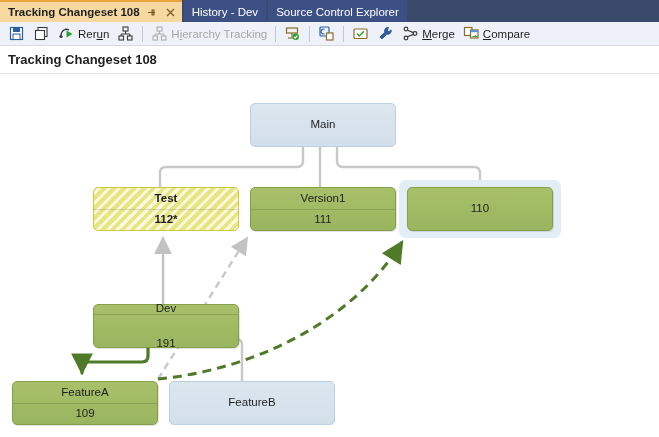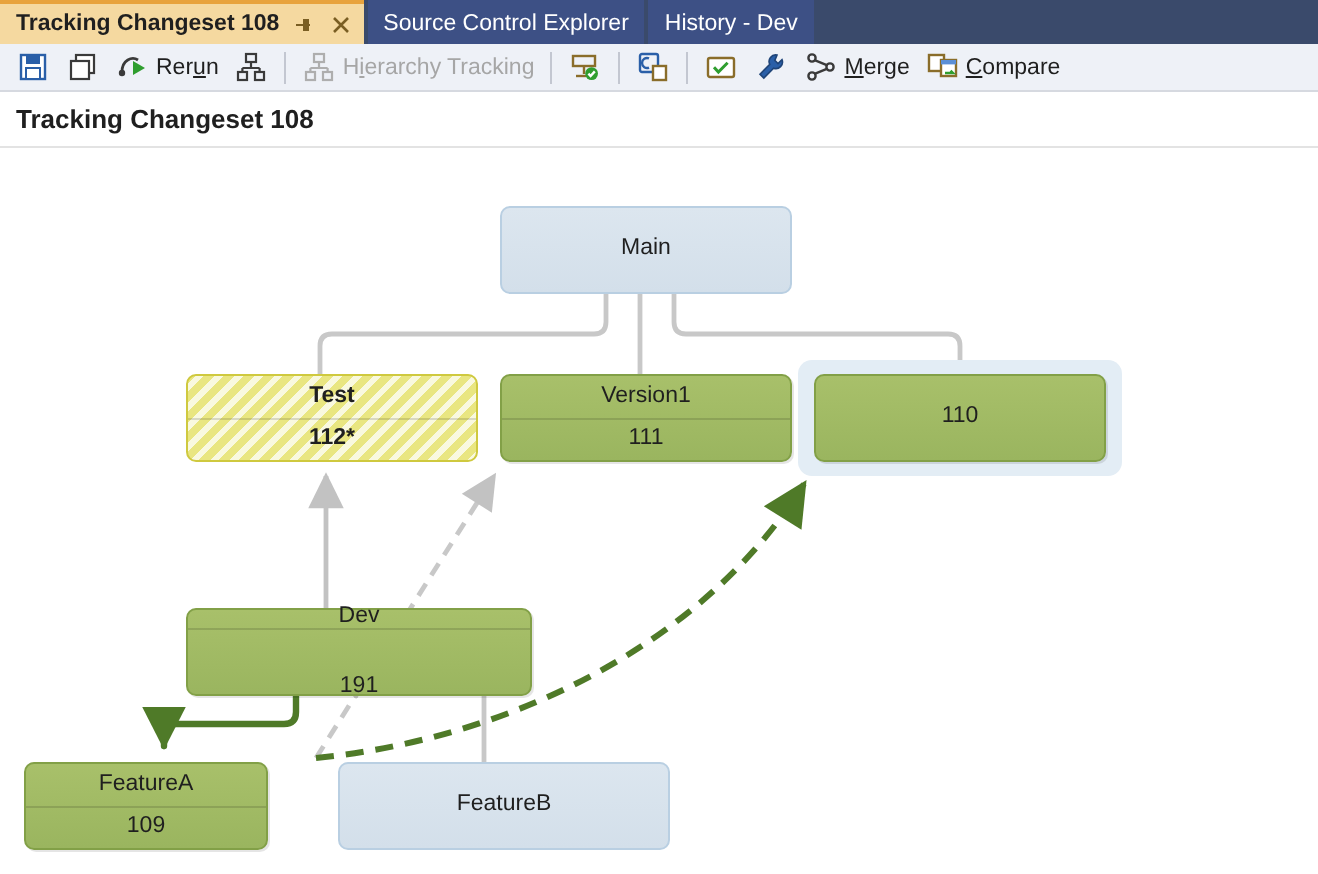--- a/index.html
+++ b/index.html
@@ -162,24 +162,24 @@
             <rect x="6" y="3" width="2" height="5" fill="none" stroke="#7a5e23" stroke-width="1"></rect>
           </svg>
       </span>
       <span class="tab-btn">
         <svg width="11" height="11" viewBox="0 0 11 11">
             <path d="M2 2l7 7M9 2l-7 7" stroke="#7a5e23" stroke-width="1.3" fill="none"></path>
           </svg>
       </span>
     </div>
     <div class="tab inactive">
+      <span class="tab-title">History - Dev</span>
+    </div>
+    <div class="tab inactive">
       <span class="tab-title">Source Control Explorer</span>
-    </div>
-    <div class="tab inactive">
-      <span class="tab-title">History - Dev</span>
     </div>
   </div>
 
   <div id="toolbar">
 
     <div class="tb-item">
       <svg class="tb-icon" viewBox="0 0 17 17">
         <rect x="2.5" y="2.5" width="12" height="12" fill="#fff" stroke="#2a5fa8" stroke-width="1.2"></rect>
         <rect x="5" y="2.5" width="7" height="4.5" fill="#2a5fa8"></rect>
         <rect x="5" y="9" width="7" height="5.5" fill="#fff" stroke="#2a5fa8" stroke-width="1"></rect>
@@ -331,26 +331,26 @@
 
     <div class="node green two" style="left:250px; top:112px; width:146px; height:44px;justify-content:center;">
       <div class="row row-top">Version1</div>
       <div class="row">111</div>
     </div>
 
     <div class="node green two" style="left:407px; top:112px; width:146px; height:44px; z-index:6;">
       <div class="row">110</div>
     </div>
 
-    <div class="node green two" style="left:93px; top:229px; width:173px; height:44px;gap:23px;">
+    <div class="node green two" style="left:93px; top:229px; width:146px; height:44px;gap:23px;">
       <div class="row row-top">Dev</div>
       <div class="row">191</div>
     </div>
 
-    <div class="node green two" style="left:12px; top:306px; width:122px; height:44px;">
+    <div class="node green two" style="left:12px; top:306px; width:146px; height:44px;">
       <div class="row row-top">FeatureA</div>
       <div class="row">109</div>
     </div>
 
     <div class="node blue" style="left:169px; top:306px; width:166px; height:44px;">
       <div class="row">FeatureB</div>
     </div>
   </div>
 
 </div>

